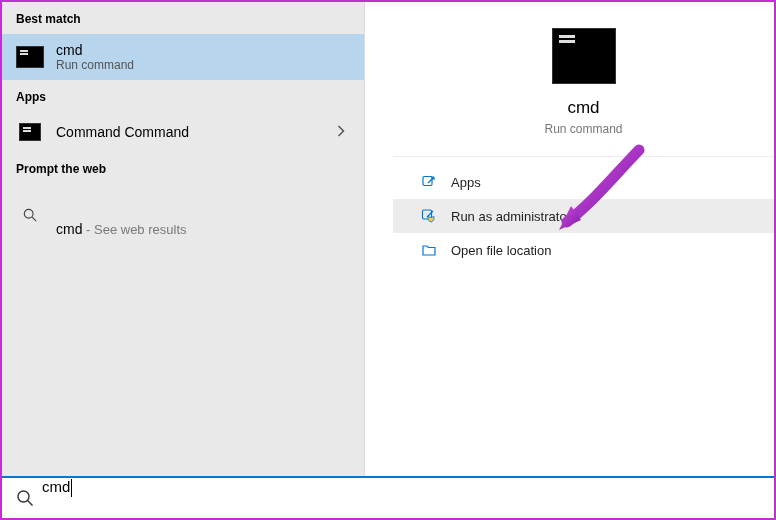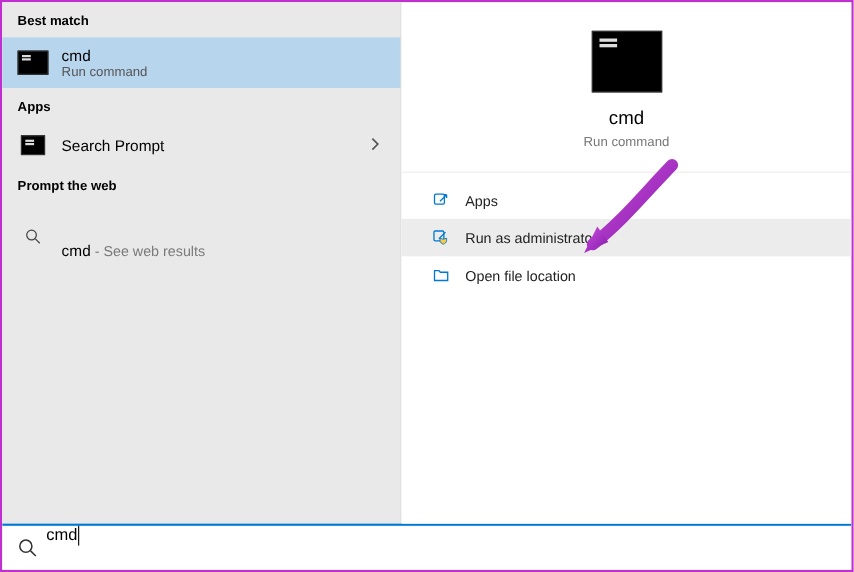--- a/index.html
+++ b/index.html
@@ -1,17 +1,17 @@
 <!DOCTYPE html>
 <html><head>
   <meta charset="utf-8">
   <style>
     * { margin: 0; padding: 0; box-sizing: border-box; font-family: "Segoe UI", Arial, sans-serif; }
     body { width: 776px; height: 520px; border: 2px solid #c030d0; background: #fff; display: flex; flex-direction: column; }
-    .top { flex: 1; display: flex; min-height: 0; }
+    .top { flex: 1; display: flex; min-height: 0; gap: 28px; }
     .left-panel { width: 363px; background: #e9e9ea; border-right: 1px solid #dcdcdc; display: flex; flex-direction: column; }
     .right-panel { flex: 1; background: #fff; display: flex; flex-direction: column; }
     .section-header { font-size: 12px; font-weight: 600; color: #000; padding: 10px 14px 8px; }
     .left-item { display: flex; align-items: center; padding: 8px 14px; gap: 12px; cursor: default; }
     .left-item.selected { background: #b8d5ee; }
     .left-item .icon-box { width: 28px; height: 24px; display: flex; align-items: center; justify-content: center; }
     .left-item .texts { display: flex; flex-direction: column; flex: 1; }
     .left-item .title { font-size: 14px; color: #000; }
     .left-item .subtitle { font-size: 12px; color: #555; }
     .left-item .chevron { color: #555; font-size: 12px; margin-right: 4px; }
@@ -52,21 +52,21 @@
         <span class="subtitle">Run command</span>
       </div>
     </div>
 
     <div class="section-header">Apps</div>
     <div class="left-item">
       <div class="icon-box">
           <div class="cmd-icon" style="width:22px;height:18px"></div>
         </div>
       <div class="texts">
-        <span class="title">Search Prompt</span>
+        <span class="title">Command Command</span>
       </div>
       <span class="chevron">
         <svg width="9" height="12" viewBox="0 0 8 12">
             <path d="M1 1l5 5-5 5" stroke="#555" stroke-width="1.5" fill="none"></path>
           </svg>
       </span>
     </div>
 
     <div class="section-header">Prompt the web</div>
     <div class="left-item">

